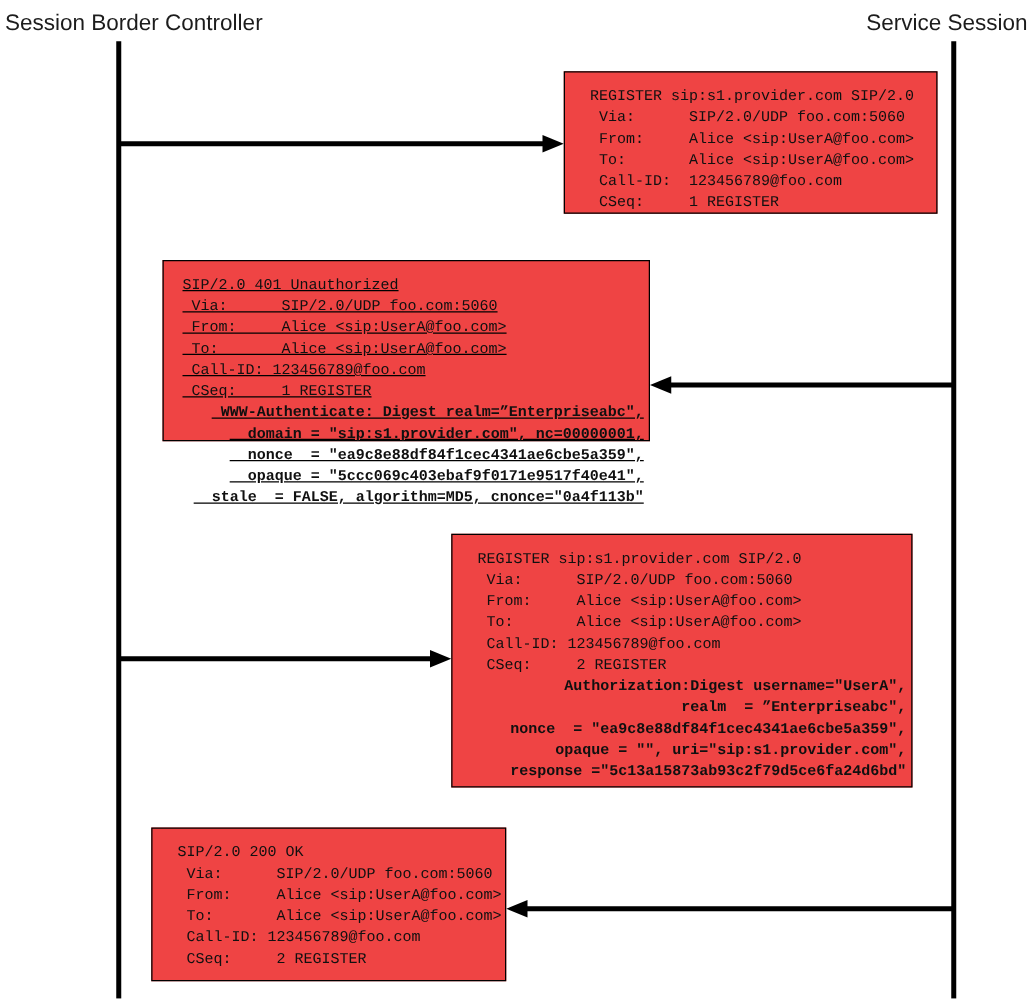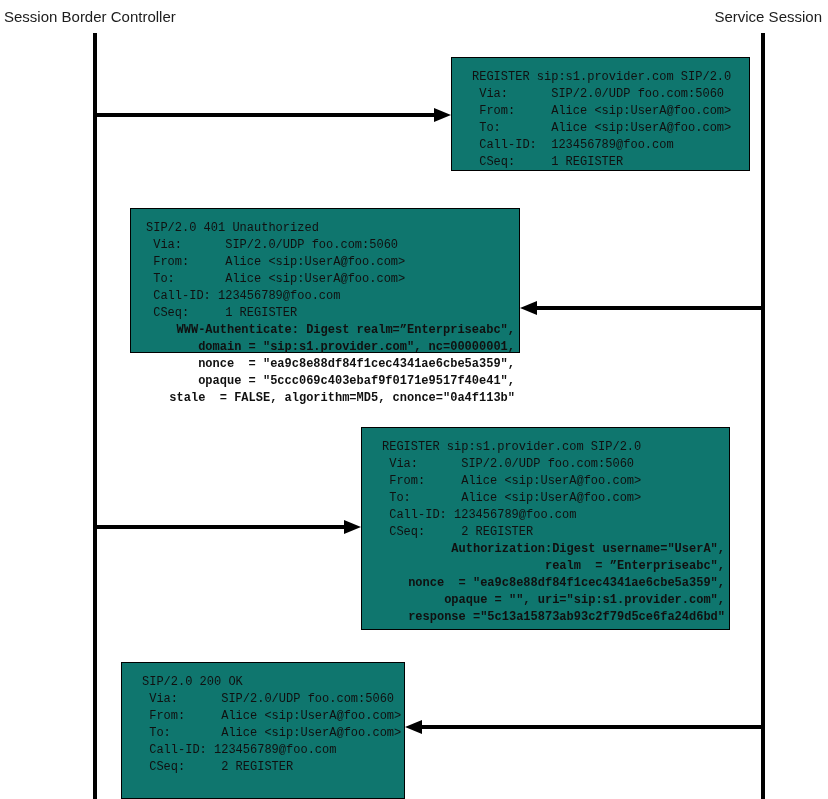--- a/index.html
+++ b/index.html
@@ -1,45 +1,45 @@
 <!DOCTYPE html>
 <html><head>
 <meta charset="utf-8">
 <style>
   html,body { margin:0; padding:0; background:#fff; }
   #canvas {
     position:relative; width:828px; height:799px; background:#ffffff;
     font-family:"Liberation Sans", sans-serif; overflow:hidden;
   }
   .actor {
-    position:absolute; top:8px; font-size:15px; color:#1c1c1c; white-space:nowrap;
+    position:absolute; top:8px; font-size:18px; color:#1c1c1c; white-space:nowrap;
   }
   .actor.left  { left:4px; }
   .actor.right { right:6px; }
   .lifeline {
     position:absolute; top:33px; height:766px; width:4px; background:#000;
   }
   #ll-left  { left:93px; }
   #ll-right { left:761px; }
 
   .msgbox {
-    position:absolute; border:1px solid #000; background:#0f766e; box-sizing:border-box;
+    position:absolute; border:1px solid #000; background:#ef4444; box-sizing:border-box;
   }
   .msgbox pre {
     margin:0; padding:11px 4px 0 20px;
     font-family:"Liberation Mono","DejaVu Sans Mono",monospace;
     font-size:12px; line-height:17px; color:#101010;
   }
   .msgbox pre span { display:block; white-space:pre; }
   .msgbox pre span.b { font-weight:bold;text-align:right; }
 
   #box1 { left:451px; top:57px;  width:299px; height:114px; }
-  #box2 { left:130px; top:208px; width:390px; height:145px; }
+  #box2 { left:130px; top:208px; width:390px; height:145px;text-decoration:underline; }
   #box3 { left:361px; top:427px; width:369px; height:203px; }
-  #box4 { left:121px; top:662px; width:284px; height:137px; }
+  #box4 { left:121px; top:662px; width:284px; height:123px; }
   #box2 pre { padding-left:15px; }
 
   .arrow { position:absolute; height:14px; }
   .arrow .shaft { position:absolute; top:5px; height:4px; background:#000; }
   .arrow.dir-right .shaft { left:0; right:13px; }
   .arrow.dir-left  .shaft { left:13px; right:0; }
   .arrow .head { position:absolute; top:0; width:0; height:0;
     border-top:7px solid transparent; border-bottom:7px solid transparent; }
   .arrow.dir-right .head { right:0; border-left:17px solid #000; }
   .arrow.dir-left  .head { left:0;  border-right:17px solid #000; }

